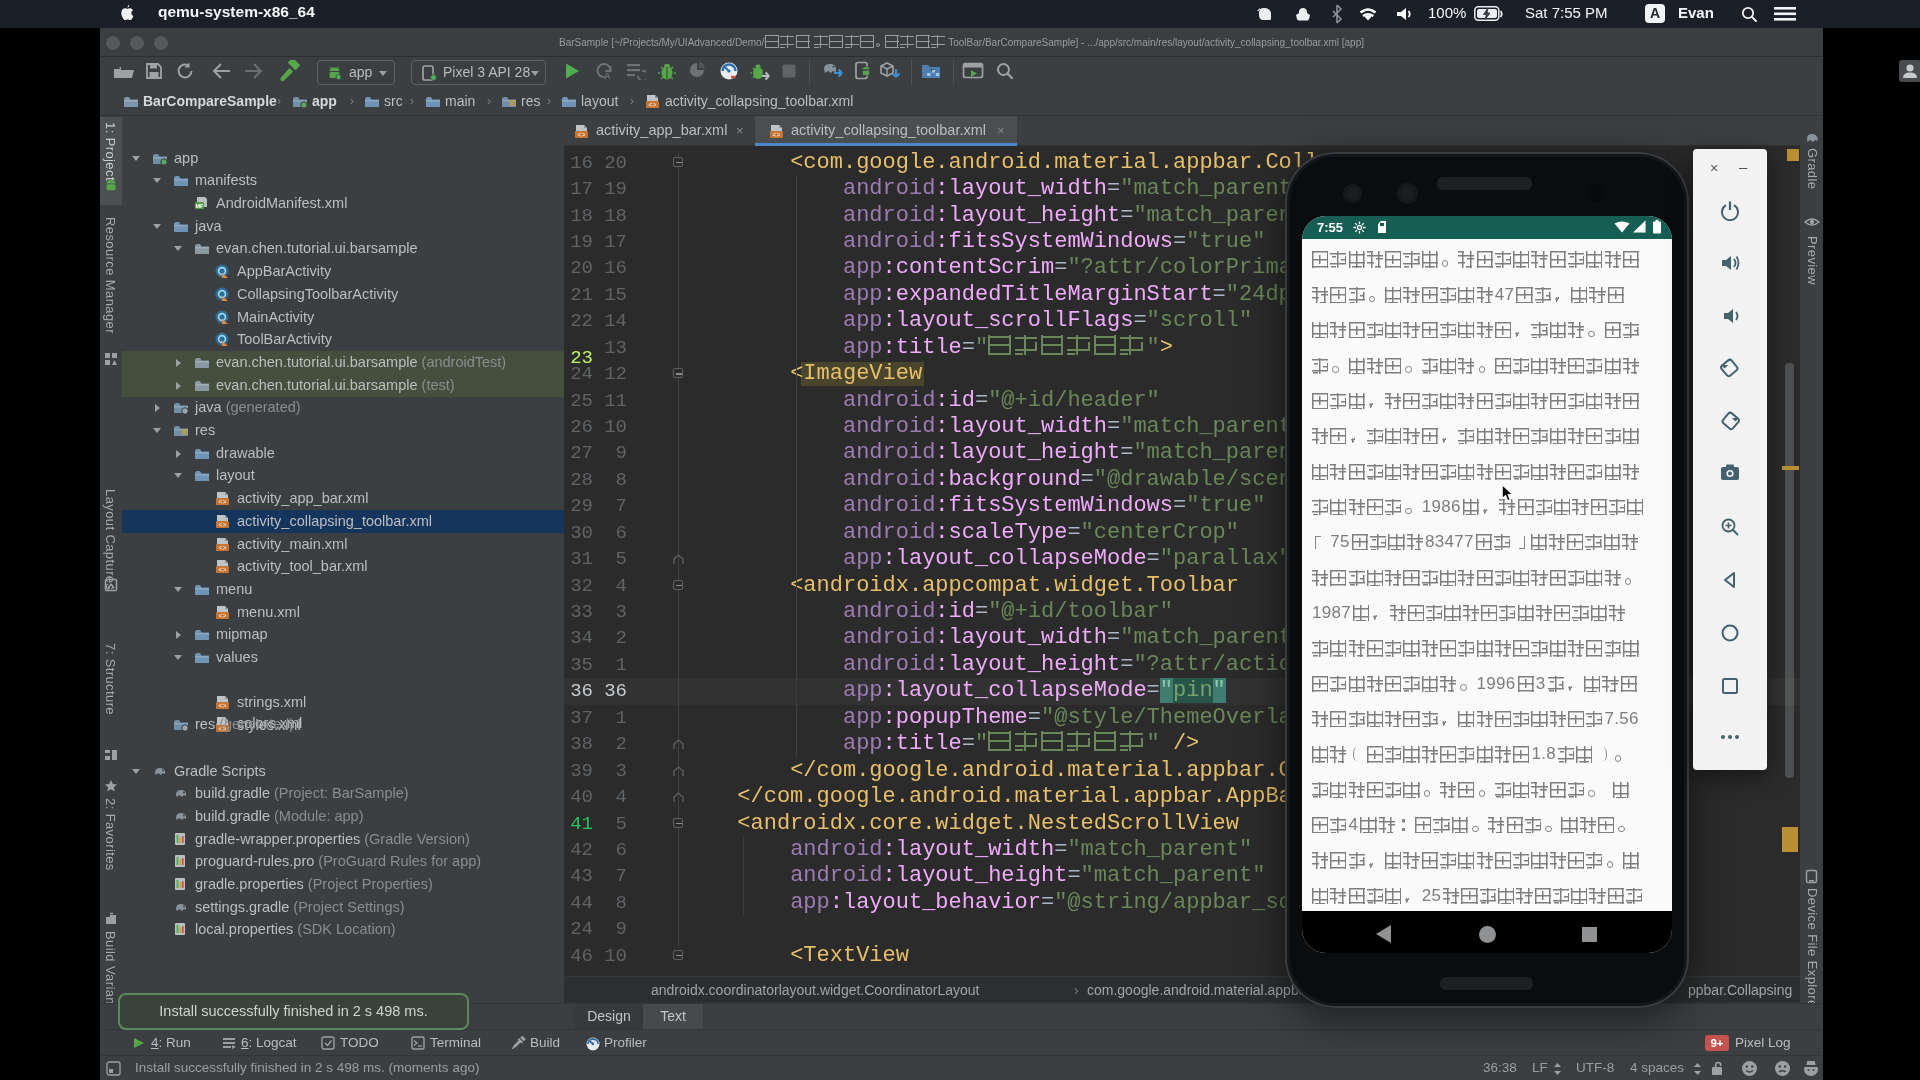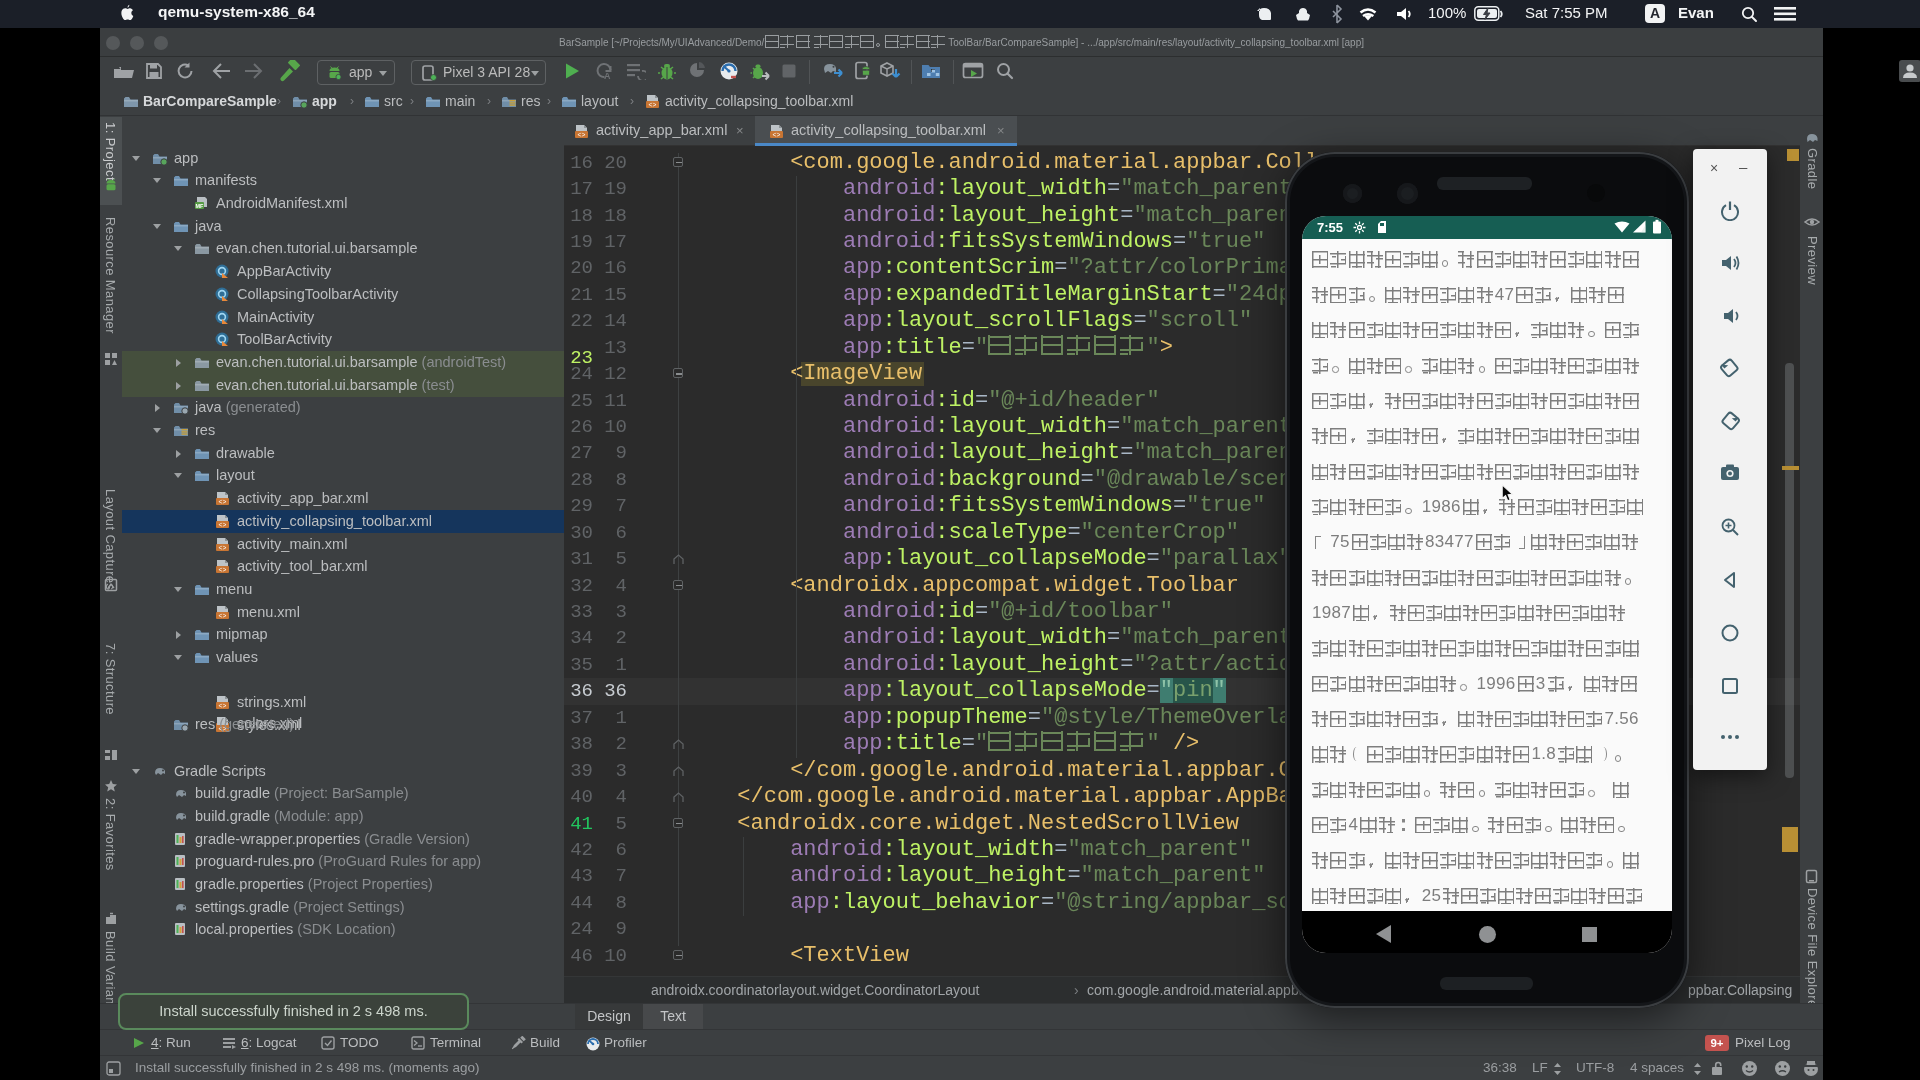--- a/index.html
+++ b/index.html
@@ -17,21 +17,21 @@
 #treehead{left:122px;top:116px;width:442px;height:30px;background:#3c3f41;border-bottom:1px solid #323232;color:#bbbdbf;font-size:14.5px}
 .trow{position:absolute;left:0;width:442px;height:23px;color:#bcbec0;font-size:14.5px;line-height:23px;white-space:nowrap}
 .trow .dim{color:#8a8d90}
 .arr{position:absolute;top:8px;width:0;height:0;border-left:5px solid #9da0a2;border-top:4px solid transparent;border-bottom:4px solid transparent}
 .arrd{position:absolute;top:9px;width:0;height:0;border-top:5px solid #9da0a2;border-left:4px solid transparent;border-right:4px solid transparent}
 #editor{left:564px;top:146px;width:1236px;height:830px;background:#2b2b2b;overflow:hidden}
 #tabsrow{left:564px;top:116px;width:1236px;height:30px;background:#3c3f41;border-bottom:1px solid #323232}
 .tab{position:absolute;top:0;height:29px;font-size:14.5px;color:#bbbdbf;line-height:29px}
 .codeline{position:absolute;left:0;width:1236px;height:26.43px;font-family:"Liberation Mono",monospace;font-size:22px;line-height:26.43px;white-space:pre;color:#a9b7c6}
 .gut{position:absolute;font-family:"Liberation Mono",monospace;font-size:19px;color:#606366;line-height:26.43px;text-align:right;width:40px}
-.cT{color:#e8bf6a}.cN{color:#9d7cb5}.cA{color:#bef264}.cV{color:#6a8759}.cW{color:#a9b7c6}
+.cT{color:#e8bf6a}.cN{color:#9d7cb5}.cA{color:#f0abfc}.cV{color:#6a8759}.cW{color:#a9b7c6}
 #xmlcrumbs{left:564px;top:976px;width:1236px;height:27px;background:#2c2e2f;border-top:1px solid #343637;color:#a1a5a8;font-size:14px;line-height:26px}
 #designbar{left:100px;top:1003px;width:1723px;height:26px;background:#3c3f41;border-top:1px solid #333537}
 #toolwinbar{left:100px;top:1029px;width:1723px;height:26px;background:#3c3f41;border-top:1px solid #333537;color:#bbbdbf;font-size:13.5px}
 #statusbar{left:100px;top:1055px;width:1723px;height:25px;background:#3c3f41;border-top:1px solid #333537;color:#9b9ea1;font-size:13.5px;line-height:24px}
 .twb{position:absolute;top:0;height:26px;line-height:26px}
 #tooltip{left:118px;top:993px;width:351px;height:37px;background:#3b423b;border:2px solid #5a8a5c;border-radius:8px;color:#ccd5cc;font-size:14.5px;line-height:33px;text-align:center;z-index:30}
 #phone{left:1285px;top:152px;width:404px;height:856px;background:#0b0c0e;border-radius:50px;box-shadow:0 10px 40px rgba(0,0,0,.55), inset 0 0 0 2px #3a3d40, inset 0 0 0 5px #141619;z-index:20}
 #screen{position:absolute;left:17px;top:64px;width:370px;height:737px;border-radius:24px;overflow:hidden;background:#fafafa}
 #statusteal{position:absolute;left:0;top:0;width:370px;height:23px;background:#165e53}
 #phnav{position:absolute;left:0;top:695px;width:370px;height:42px;background:#000}

